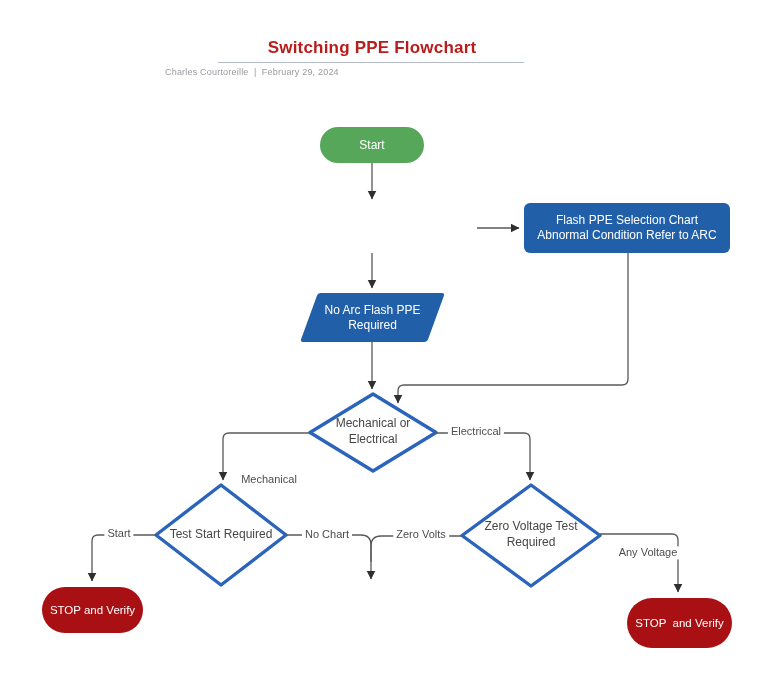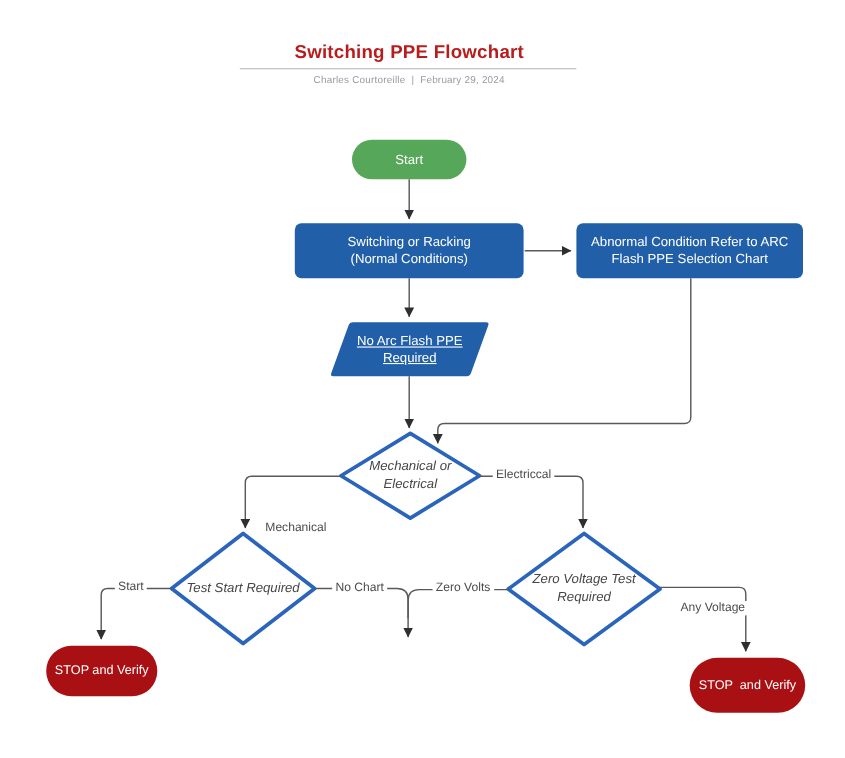--- a/index.html
+++ b/index.html
@@ -8,39 +8,39 @@
     font-family:"Liberation Sans",sans-serif;overflow:hidden;
   }
   .pre{white-space:pre-wrap;}
   
   .title{
     position:absolute;left:180px;top:38px;width:384px;text-align:center;
     font-size:17px;font-weight:700;letter-spacing:.2px;
   }
   .divider{position:absolute;left:218px;top:62px;width:306px;height:1px;background:#b4bbc4;}
   .byline{
-    position:absolute;left:180px;top:67px;width:384px;text-align:center;
+    position:absolute;left:165px;top:67px;width:384px;text-align:left;
     font-size:9px;color:#9a9aa0;letter-spacing:.2px;
   }
   
   .node{
     position:absolute;display:flex;flex-direction:column;align-items:center;justify-content:center;
     text-align:center;color:#fff;line-height:1.25;box-sizing:border-box;
   }
   .node .ln{display:block;white-space:pre-wrap;}
   .box{border-radius:6px;font-size:12px;}
   .pill{font-size:12px;}
   .stop{font-size:11.5px;}
   
   .para-bg{position:absolute;inset:0;transform:skewX(-20deg);border-radius:3px;}
   .para-label{position:relative;z-index:1;}
   
   .dlabel{
     position:absolute;transform:translate(-50%,-50%);color:#464646;font-size:12px;
-    text-align:center;line-height:1.3;white-space:nowrap;z-index:3;font-style:italic;
+    text-align:center;line-height:1.3;white-space:nowrap;z-index:3;
   }
   .elabel{
     position:absolute;transform:translate(-50%,-50%);background:#fff;color:#4c4c4c;
     font-size:11px;line-height:1.2;padding:0 3px;white-space:nowrap;z-index:3;
   }
   svg.wires{position:absolute;left:0;top:0;z-index:1;}
   .node,.title,.divider,.byline{z-index:2;}
   .wire{fill:none;stroke:#58595b;stroke-width:1.3;}
   .dshape{fill:#ffffff;stroke-width:3.4;stroke-linejoin:round;}
 </style>
@@ -74,31 +74,27 @@
     <path class="wire" d="M156 535 H98 Q92 535 92 541 V581" marker-end="url(#arw)"></path>
     <path class="wire" d="M462 536 H381 Q371 536 371 546 V562"></path>
     <path class="wire" d="M286 535 H361 Q371 535 371 545 V579" marker-end="url(#arw)"></path>
     <path class="wire" d="M600 534 H672 Q678 534 678 540 V592" marker-end="url(#arw)"></path>
   </svg>
 
   <div class="node pill" style="left: 320px; top: 127px; width: 104px; height: 36px; border-radius: 18px; background: rgb(87, 167, 90);">
     <span class="ln">Start</span>
   </div>
 
-  <div class="node box" style="left: 268px; top: 203px; width: 208px; height: 50px; background: rgb(33, 95, 168);">
-    <span class="ln">Switching or Racking</span>
-    <span class="ln">(Normal Conditions)</span>
+
+  <div class="node box" style="left: 524px; top: 203px; width: 206px; height: 50px; background: rgb(33, 95, 168);">
+    <span class="ln">Flash PPE Selection Chart</span>
+    <span class="ln">Abnormal Condition Refer to ARC</span>
   </div>
 
-  <div class="node box" style="left: 524px; top: 203px; width: 206px; height: 50px; background: rgb(33, 95, 168);">
-    <span class="ln">Abnormal Condition Refer to ARC</span>
-    <span class="ln">Flash PPE Selection Chart</span>
-  </div>
-
-  <div class="node" style="left:309px;top:293px;width:127px;height:49px;font-size:12px;text-decoration:underline;">
+  <div class="node" style="left:309px;top:293px;width:127px;height:49px;font-size:12px;">
     <div class="para-bg" style="background: rgb(33, 95, 168);"></div>
     <div class="para-label">
       <span class="ln">No Arc Flash PPE</span>
       <span class="ln">Required</span>
     </div>
   </div>
 
   <div class="dlabel" style="left:373px;top:432px;">
     <span class="ln" style="display:block;">Mechanical or</span>
     <span class="ln" style="display:block;">Electrical</span>

